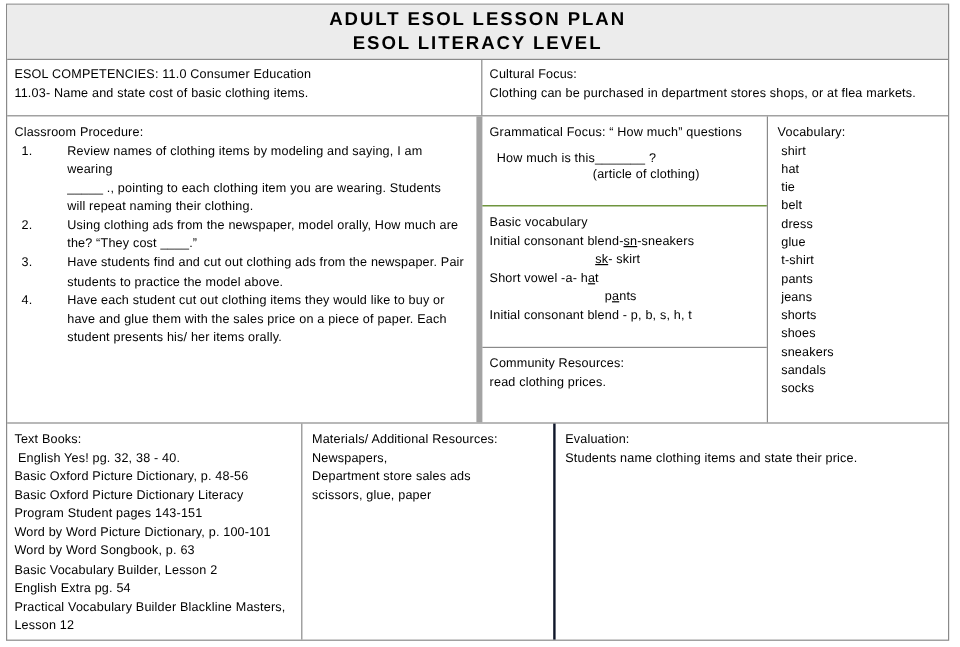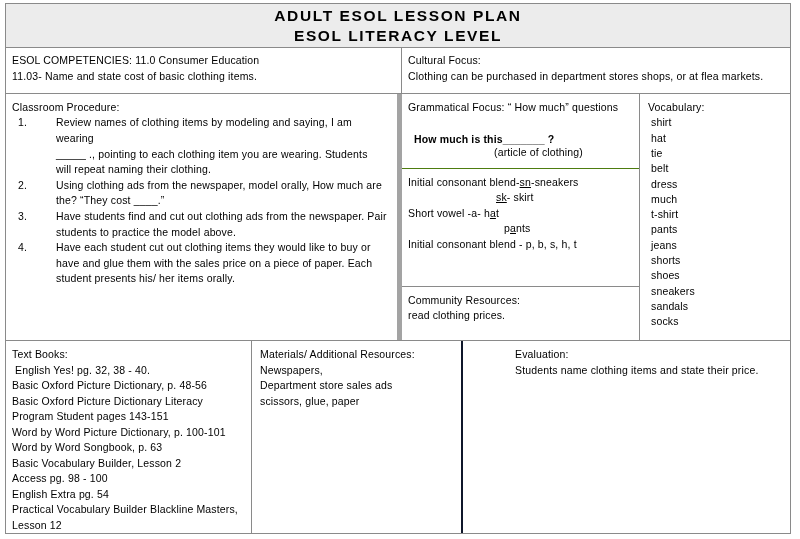--- a/index.html
+++ b/index.html
@@ -137,45 +137,43 @@
   .cell-materials {
     width: 211px;
     box-sizing: border-box;
     border-right: 2px solid #0f172a;
     padding: 6px 6px 0 8px;
   }
   .cell-evaluation {
     flex: 1;
     box-sizing: border-box;
     padding: 6px 6px 0 8px;
-    margin-left: 44px;
   }
   .t-line  { font-size: 10.5px; line-height: 15.5px; letter-spacing: 0.15px; white-space: nowrap; }
 
   
   .proc-item {
     display: flex;
     font-size: 10.5px;
     line-height: 15.6px;
     letter-spacing: 0.15px;
   }
   .proc-num {
     width: 44px;
     flex: 0 0 44px;
     padding-left: 6px;
     box-sizing: border-box;
   }
   .proc-text { flex: 1; }
 
   .grammar-q {
-    margin-top: 18px;
+    margin-top: 7px;
     padding-left: 6px;
     font-size: 10.5px;
     letter-spacing: 0.15px;
-    font-weight: bold;
   }
   .grammar-sub {
     margin-top: 1px;
     padding-left: 86px;
     font-size: 10.5px;
     letter-spacing: 0.15px;
   }
 
   .indent-sk  { padding-left: 88px; }
   .indent-pants { padding-left: 96px; }
@@ -256,41 +254,42 @@
 
       <div class="cell-mid">
 
         <div class="sub-grammar">
           <div class="t-line">Grammatical Focus:  “ How much” questions</div>
           <div class="grammar-q"><span>How much is this</span><span>_______</span> <span>?</span></div>
           <div class="grammar-sub">(article of clothing)</div>
         </div>
 
         <div class="sub-pron">
+          <div class="t-line">Basic vocabulary</div>
           <div class="t-line"><span>Initial consonant blend-</span><span class="u">sn</span><span>-sneakers</span></div>
           <div class="t-line indent-sk"><span class="u">sk</span><span>- skirt</span></div>
           <div class="t-line"><span>Short vowel -a- h</span><span class="u">a</span><span>t</span></div>
           <div class="t-line indent-pants"><span>p</span><span class="u">a</span><span>nts</span></div>
           <div class="t-line">Initial consonant blend - p, b, s, h, t</div>
         </div>
 
         <div class="sub-community">
           <div class="t-line">Community Resources:</div>
           <div class="t-line">read clothing prices.</div>
         </div>
       </div>
 
       <div class="cell-vocab">
         <div class="t-line vocab-title">Vocabulary:</div>
         <div class="vocab-item">shirt</div>
         <div class="vocab-item">hat</div>
         <div class="vocab-item">tie</div>
         <div class="vocab-item">belt</div>
         <div class="vocab-item">dress</div>
-        <div class="vocab-item">much</div>
+        <div class="vocab-item">glue</div>
         <div class="vocab-item">t-shirt</div>
         <div class="vocab-item">pants</div>
         <div class="vocab-item">jeans</div>
         <div class="vocab-item">shorts</div>
         <div class="vocab-item">shoes</div>
         <div class="vocab-item">sneakers</div>
         <div class="vocab-item">sandals</div>
         <div class="vocab-item">socks</div>
       </div>
     </div>
@@ -299,21 +298,20 @@
 
       <div class="cell-books">
         <div class="t-line">Text Books:</div>
         <div class="t-line books-first">English Yes!  pg. 32, 38 - 40.</div>
         <div class="t-line">Basic Oxford Picture Dictionary, p. 48-56</div>
         <div class="t-line">Basic Oxford Picture Dictionary Literacy</div>
         <div class="t-line">Program Student pages 143-151</div>
         <div class="t-line">Word by Word Picture Dictionary, p. 100-101</div>
         <div class="t-line">Word by Word Songbook, p. 63</div>
         <div class="t-line">Basic Vocabulary Builder, Lesson 2</div>
-        <div class="t-line">Access pg. 98 - 100</div>
         <div class="t-line">English Extra pg. 54</div>
         <div class="t-line">Practical Vocabulary Builder Blackline Masters,</div>
         <div class="t-line">Lesson 12</div>
       </div>
 
       <div class="cell-materials">
         <div class="t-line">Materials/ Additional Resources:</div>
         <div class="t-line">Newspapers,</div>
         <div class="t-line">Department store sales ads</div>
         <div class="t-line">scissors, glue, paper</div>

